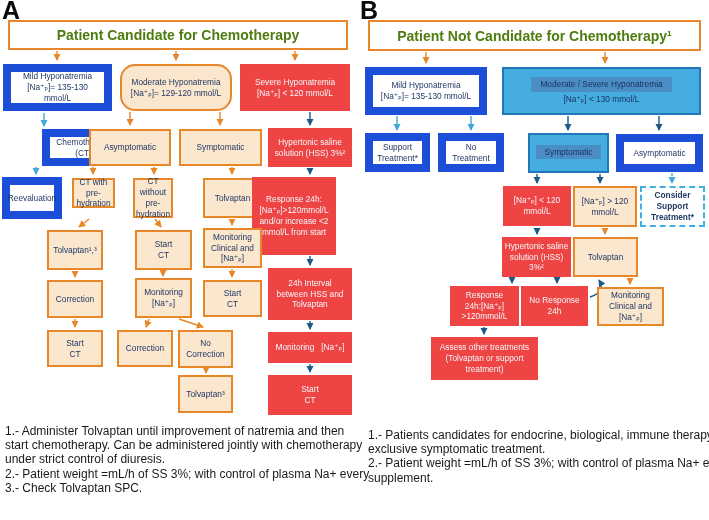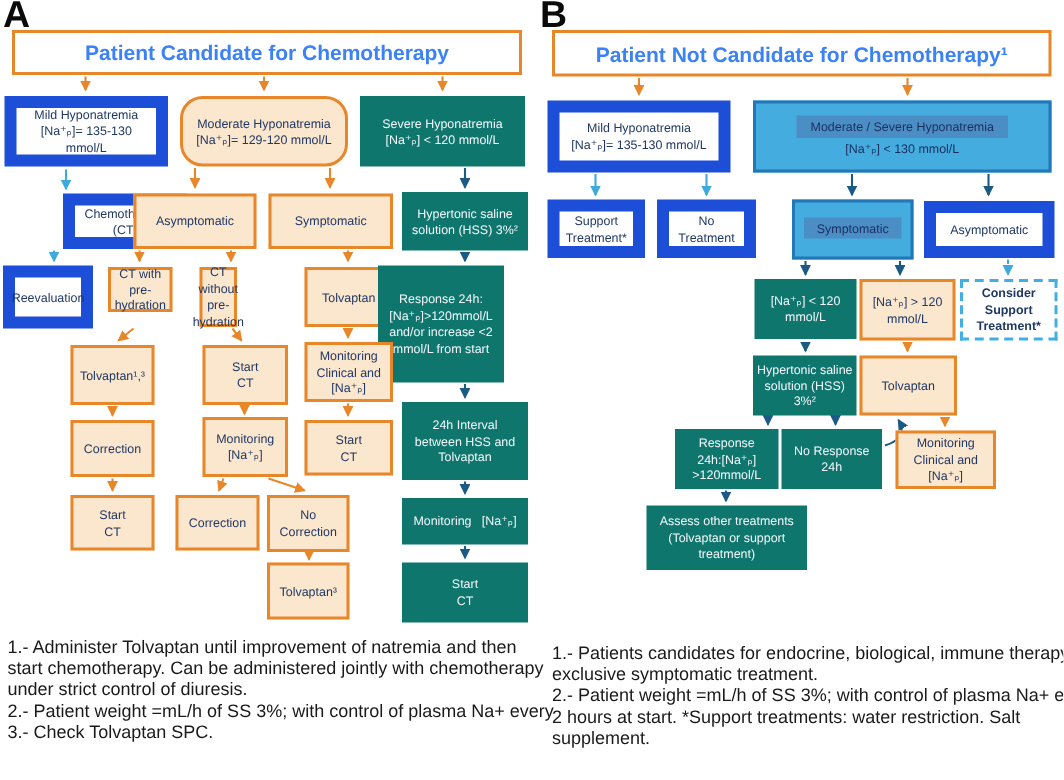--- a/index.html
+++ b/index.html
@@ -1,27 +1,27 @@
 <!DOCTYPE html>
 <html><head>
 <meta charset="utf-8">
 <style>
   html,body{margin:0;padding:0;background:#fff;}
   .canvas{position:relative;width:709px;height:520px;overflow:hidden;
           font-family:"Liberation Sans","DejaVu Sans",sans-serif;background:#fff;}
   .panel-label{position:absolute;font-size:25px;font-weight:bold;color:#0a0a0a;}
   .title-box{position:absolute;display:flex;align-items:center;justify-content:center;
-             background:#fff;border:2px solid #E8872A;color:#3b82f6;font-weight:bold;
+             background:#fff;border:2px solid #E8872A;color:#4d7c0f;font-weight:bold;
              font-size:14px;text-align:center;box-sizing:border-box;}
   .bx{position:absolute;display:flex;flex-direction:column;align-items:center;justify-content:center;
       text-align:center;font-size:8.3px;line-height:1.32;color:#203864;
       white-space:pre-line;box-sizing:border-box;padding:1px 2px;}
   .lightblue{background:#fff;border:8px solid #1d4ed8;}
   .peach{background:#FBE6CE;border:2px solid #E8872A;}
-  .dark{background:#0f766e;color:#F2F7FB;border:none;}
+  .dark{background:#ef4444;color:#F2F7FB;border:none;}
   .medblue{background:#45ACDF;border:2px solid #2277B8;color:#1A2F5E;}
   .dashedblue{background:#fff;border:2px dashed #41AEE4;font-weight:bold;}
   .hl{background:rgba(80,118,175,0.55);padding:2px 9px;margin-bottom:2px;}
   .footnote{position:absolute;color:#1a1a1a;font-size:12px;line-height:14.2px;}
   .footnote div{white-space:nowrap;}
   svg.arrows{position:absolute;left:0;top:0;pointer-events:none;}
 </style>
 </head>
 <body>
 
@@ -101,21 +101,21 @@
   <div class="bx lightblue" style="left:2px;top:129px;width:83px;height:37px;margin-left:40px;">Chemotherapy
 (CT)</div>
   <div class="bx peach" style="left:89px;top:129px;width:82px;height:37px;">Asymptomatic</div>
   <div class="bx peach" style="left:179px;top:129px;width:83px;height:37px;">Symptomatic</div>
   <div class="bx dark" style="left:268px;top:128px;width:84px;height:39px;">Hypertonic saline
 solution (HSS)  3%²</div>
 
   <div class="bx lightblue" style="left:2px;top:177px;width:60px;height:42px;">Reevaluation</div>
   <div class="bx peach" style="left:72px;top:178px;width:43px;height:30px;">CT with pre-
 hydration</div>
-  <div class="bx peach" style="left:133px;top:178px;width:25px;height:40px;">CT without
+  <div class="bx peach" style="left:133px;top:178px;width:40px;height:40px;">CT without
 pre-hydration</div>
   <div class="bx peach" style="left:203px;top:178px;width:59px;height:40px;">Tolvaptan</div>
   <div class="bx dark" style="left:252px;top:177px;width:84px;height:78px;">Response 24h:
 [Na⁺ₚ]&gt;120mmol/L
 and/or increase &lt;2
 mmol/L from start</div>
 
   <div class="bx peach" style="left:47px;top:230px;width:56px;height:40px;">Tolvaptan¹,³</div>
   <div class="bx peach" style="left:135px;top:230px;width:57px;height:40px;">Start
 CT</div>
@@ -191,17 +191,16 @@
 [Na⁺ₚ]</div>
 
   <div class="bx dark" style="left:431px;top:337px;width:107px;height:43px;">Assess other treatments
 (Tolvaptan or support
 treatment)</div>
 
   <div class="footnote" style="left:368px;top:428px;width:341px;">
     <div>1.- Patients candidates for endocrine, biological, immune therapy or</div>
     <div>exclusive symptomatic treatment.</div>
     <div>2.- Patient weight =mL/h of SS 3%; with control of plasma Na+ every</div>
-    <div>2 hours at start. *Support treatments: water restriction. Salt</div>
     <div>supplement.</div>
   </div>
 
 </div>
 
 </body></html>

